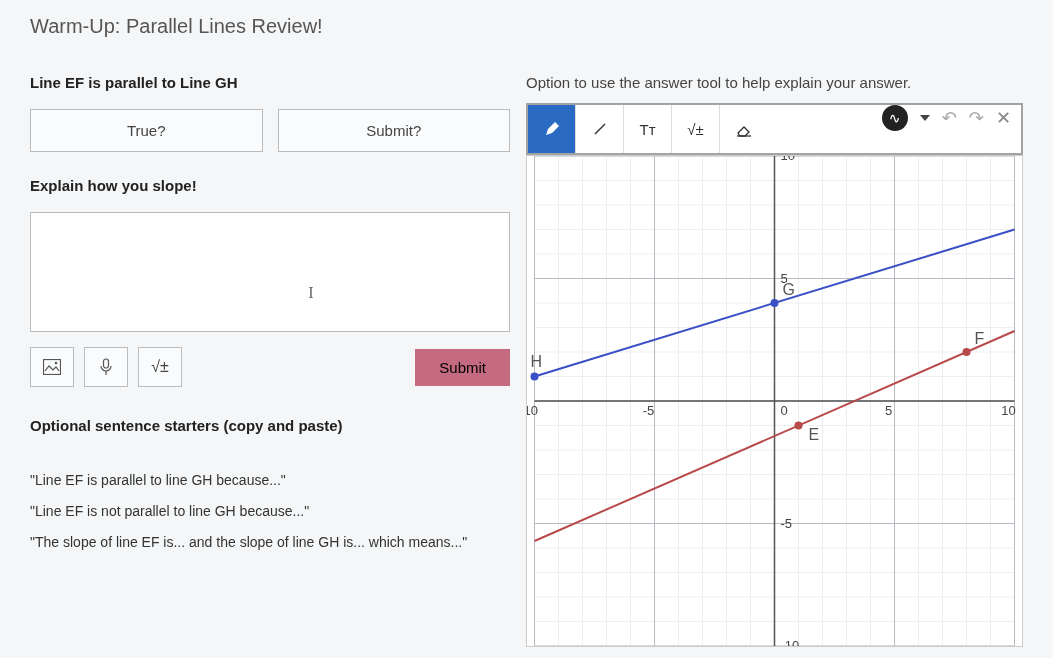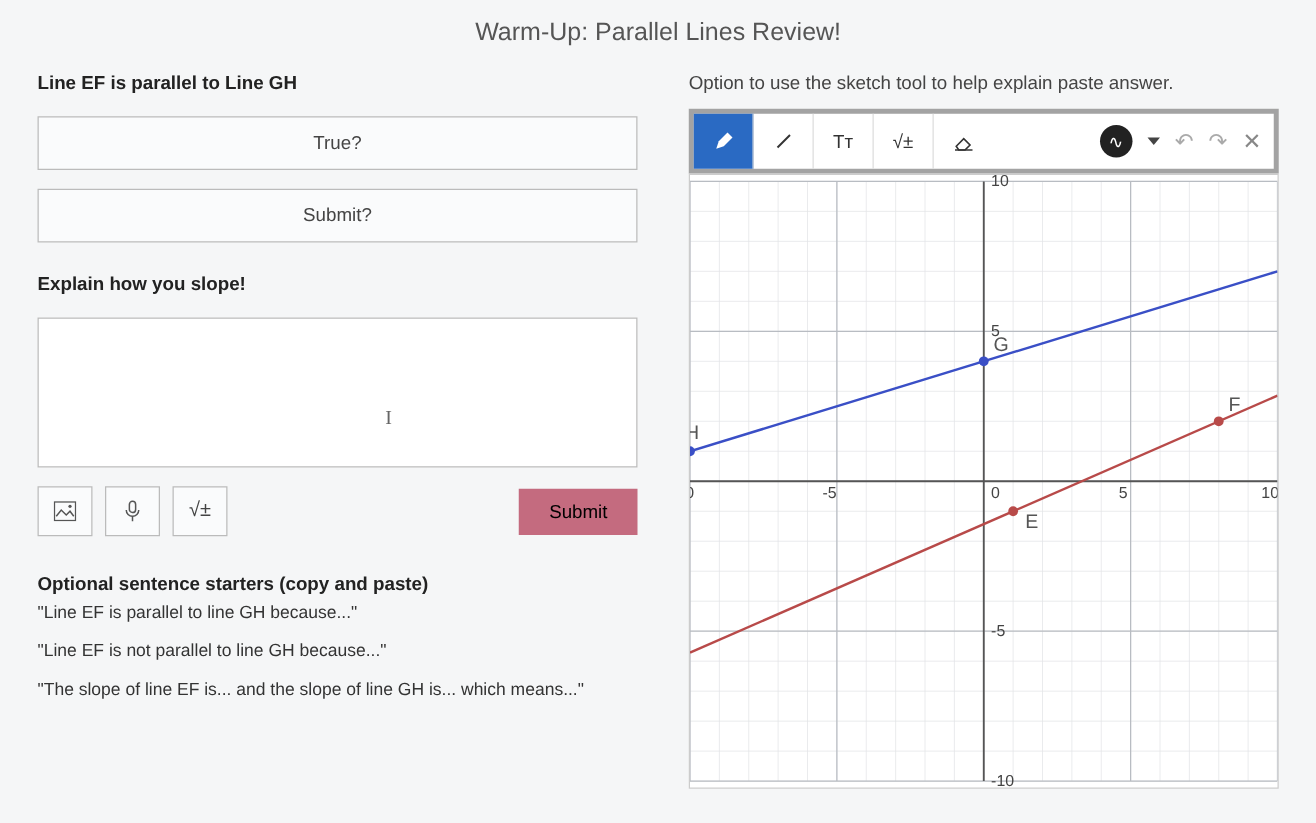--- a/index.html
+++ b/index.html
@@ -5,43 +5,41 @@
     * { box-sizing: border-box; margin: 0; padding: 0; }
     body {
       font-family: Arial, sans-serif;
       background: #f5f6f7;
       width: 1053px;
       height: 658px;
       padding: 15px 30px;
       color: #333;
     }
     .title {
-      text-align: center;
       font-size: 20px;
       color: #555;
-      margin-bottom: 20px;
+      margin-bottom: 36px;
       font-weight: normal;
     }
     .main {
       display: flex;
-      gap: 41px;
+      gap: 16px;
     }
     .left { flex: 0 0 480px; }
     .right { flex: 1; }
     .prompt {
       font-weight: bold;
       font-size: 15px;
       margin-bottom: 18px;
       color: #222;
     }
     .tf-row {
       display: flex;
       gap: 15px;
       margin-bottom: 25px;
-      flex-direction: column;
     }
     .tf-btn {
       flex: 1;
       padding: 12px 0;
       text-align: center;
       border: 1px solid #bbb;
       background: #fafbfc;
       font-size: 15px;
       color: #444;
       cursor: pointer;
@@ -89,38 +87,38 @@
       background: #c46b7f;
       color: #000000;
       border: none;
       padding: 10px 24px;
       font-size: 15px;
       cursor: pointer;
     }
     .starters-label {
       font-weight: bold;
       font-size: 15px;
-      margin-bottom: 3px;
+      margin-bottom: 36px;
       color: #222;
     }
     .starter {
       font-size: 14px;
       color: #333;
       margin-bottom: 10px;
       line-height: 1.5;
     }
     .right-label {
       font-size: 15px;
       color: #444;
       margin-bottom: 12px;
     }
     .sketch-toolbar {
       display: flex;
-      align-items: center;
-      border: 4px solid #a3a3a3;
+      align-items: flex-start;
+      border: 2px solid #a3a3a3;
       background: #fff;
       height: 52px;
     }
     .sk-btn {
       width: 48px;
       height: 100%;
       border-right: 1px solid #ddd;
       display: flex;
       align-items: center;
       justify-content: center;
@@ -204,21 +202,21 @@
       <button class="submit-btn">Submit</button>
     </div>
 
     <div class="starters-label">Optional sentence starters (copy and paste)</div>
     <div class="starter">"Line EF is parallel to line GH because..."</div>
     <div class="starter">"Line EF is not parallel to line GH because..."</div>
     <div class="starter">"The slope of line EF is... and the slope of line GH is... which means..."</div>
   </div>
 
   <div class="right">
-    <div class="right-label">Option to use the sketch tool to help explain paste answer.</div>
+    <div class="right-label">Option to use the answer tool to help explain your answer.</div>
 
     <div class="sketch-toolbar">
       <div class="sk-btn active">
         <svg width="16" height="16" viewBox="0 0 16 16">
           <path d="M2 14 L4 8 L11 1 L15 5 L8 12 Z" fill="#fff"></path>
         </svg>
       </div>
       <div class="sk-btn">
         <svg width="16" height="16" viewBox="0 0 16 16">
           <line x1="3" y1="13" x2="13" y2="3" stroke="#333" stroke-width="1.5"></line>

